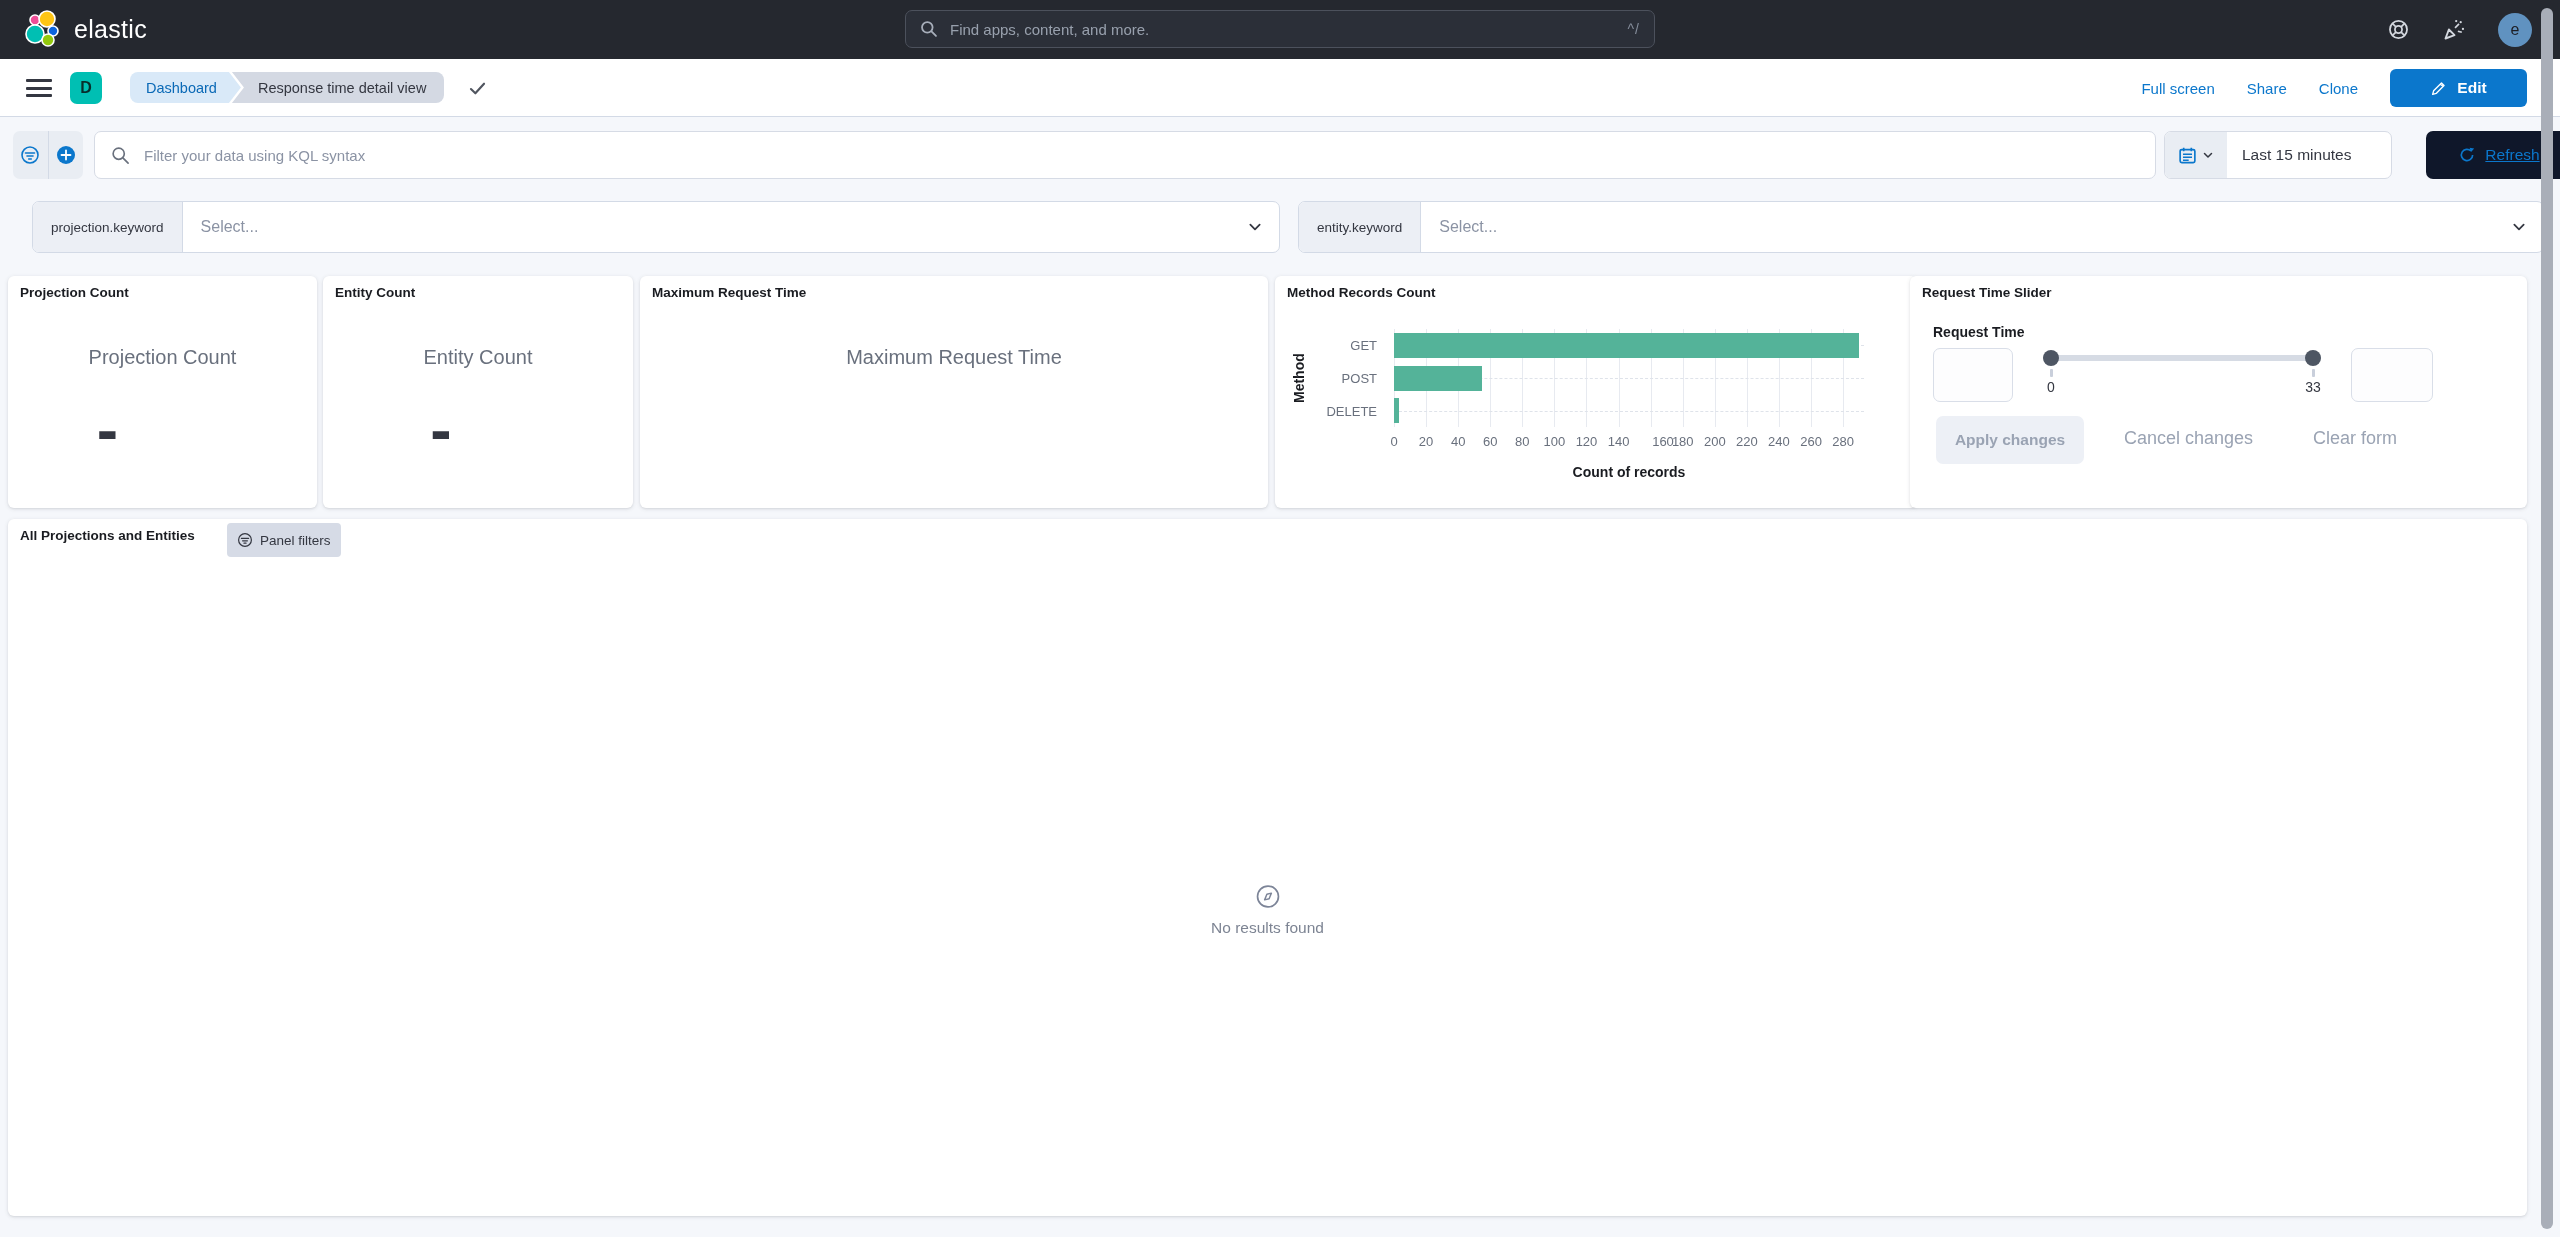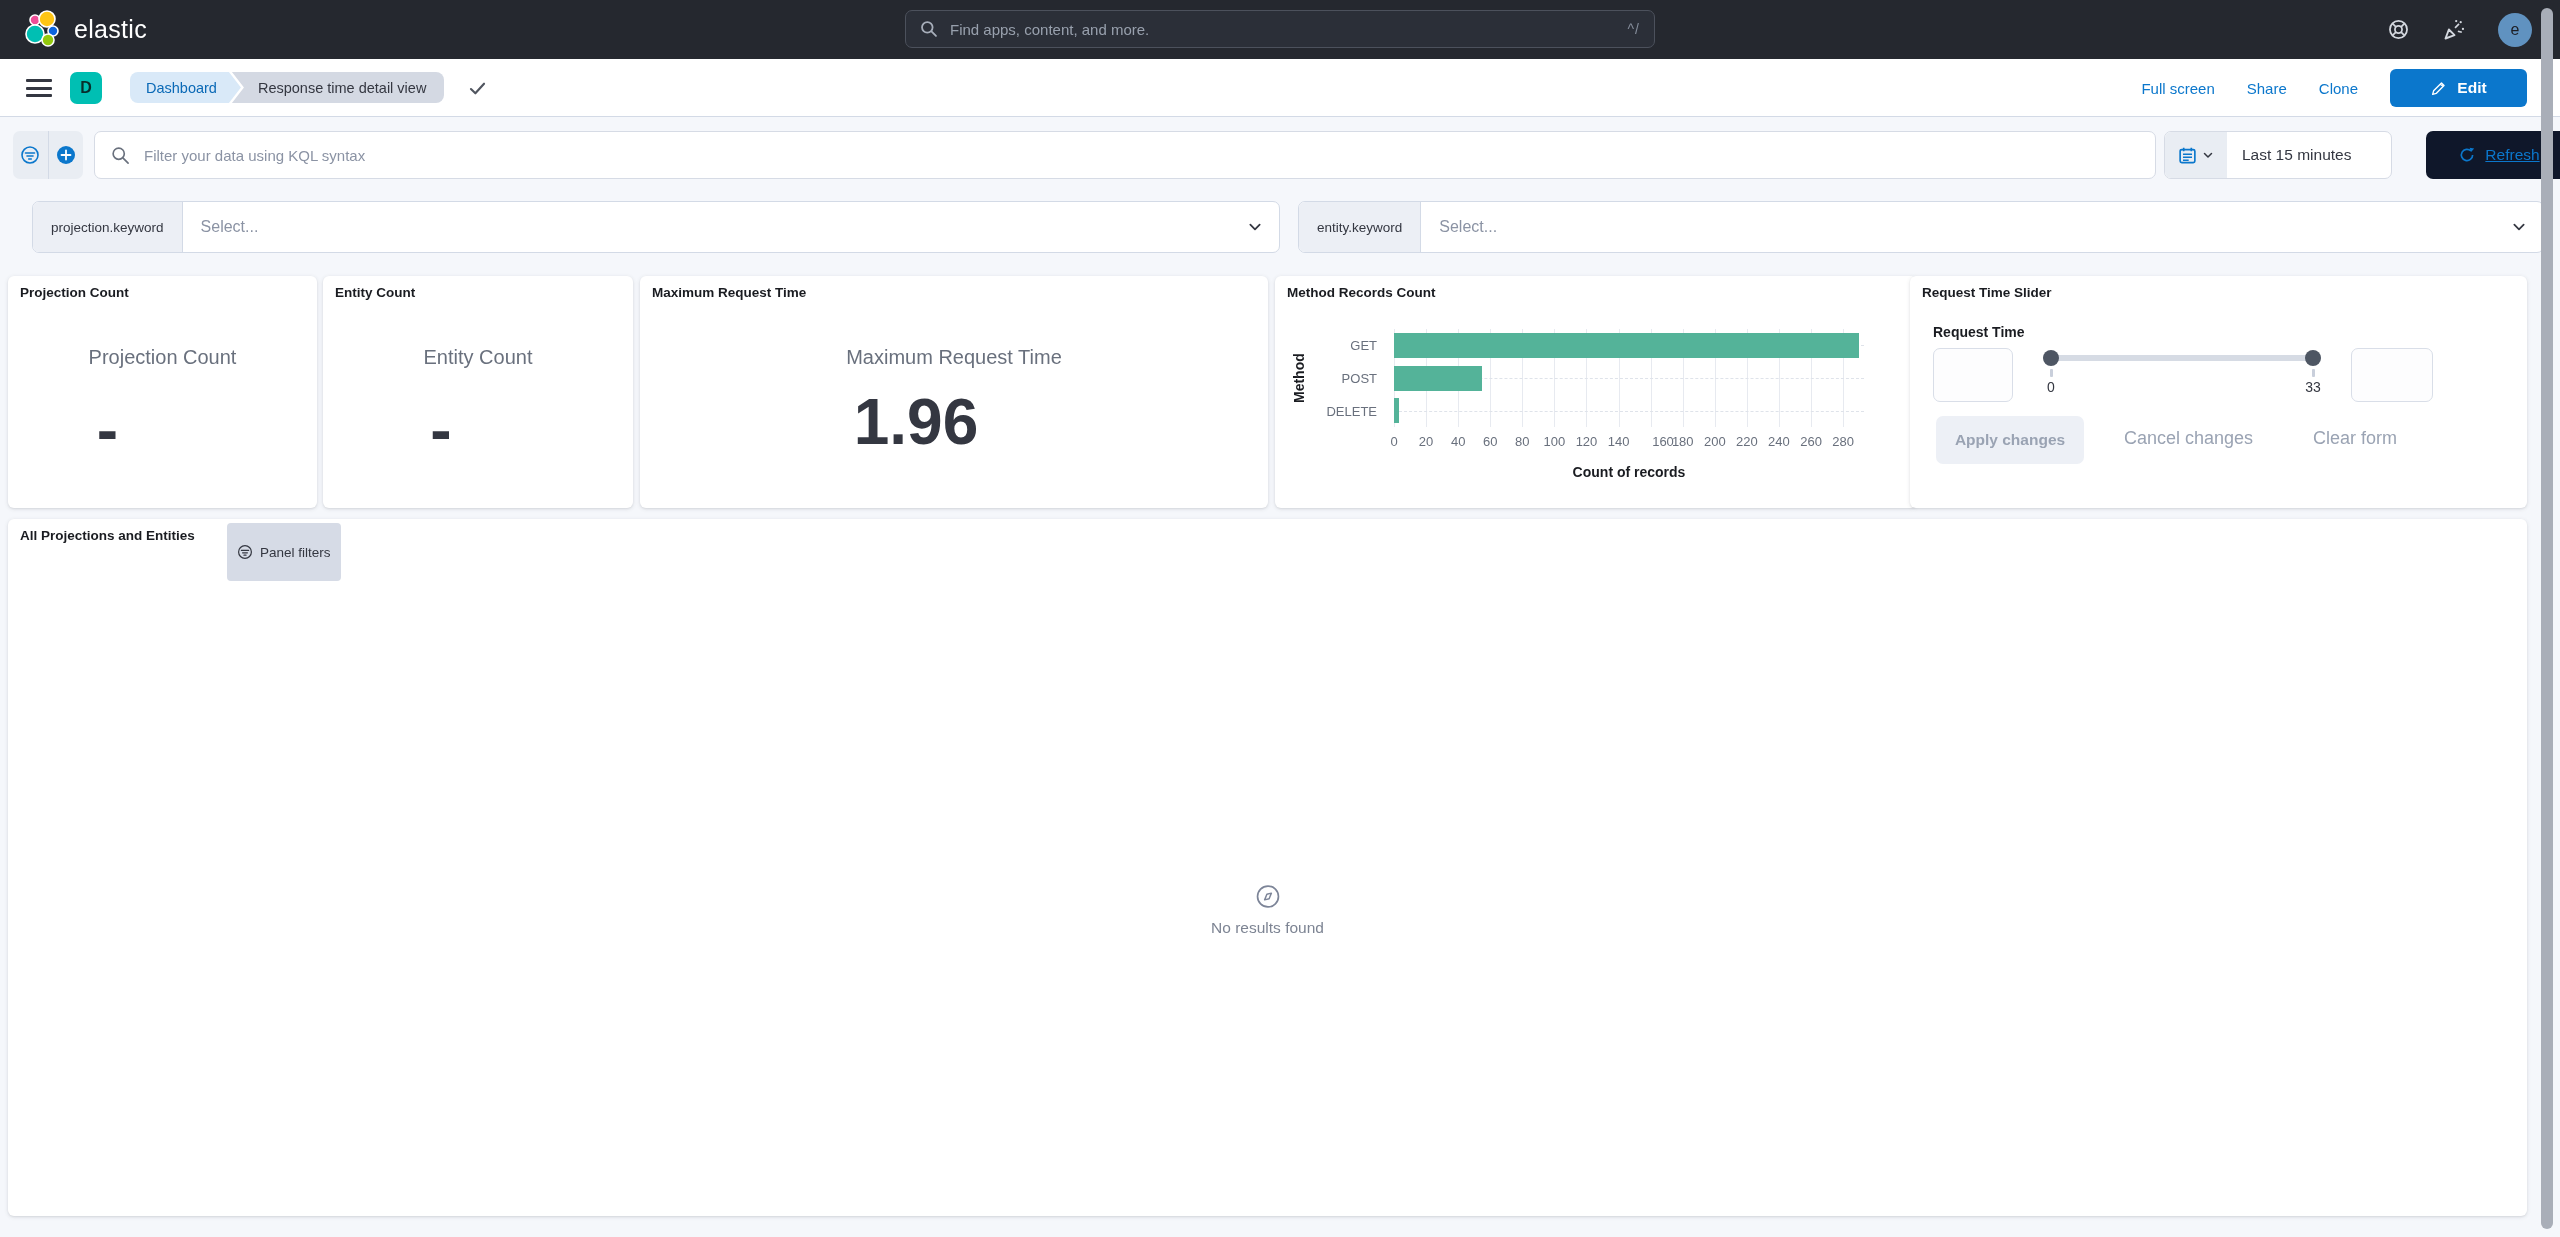--- a/index.html
+++ b/index.html
@@ -107,21 +107,21 @@
   .field-label{position:absolute;left:23px;top:48px;font-size:14px;font-weight:600;color:#1a1c21;}
   .range-input{position:absolute;top:72px;width:80px;height:54px;border:1px solid #d9dee8;border-radius:7px;background:#fdfdfe;box-sizing:border-box;outline:none;font-size:15px;padding:0 10px;font-family:"Liberation Sans",sans-serif;color:#343741;}
   .slider-track{position:absolute;left:133px;top:79px;width:278px;height:6px;background:#d6dbe4;border-radius:3px;cursor:pointer;}
   .slider-handle{position:absolute;top:74px;width:16px;height:16px;border-radius:50%;background:#4e5663;cursor:grab;}
   .slider-tickmark{position:absolute;top:93px;width:3px;height:8px;background:#c9cfdb;border-radius:1px;}
   .slider-num{position:absolute;top:103px;transform:translateX(-50%);font-size:14px;color:#343741;}
   .apply-btn{position:absolute;left:26px;top:140px;width:148px;height:48px;background:#edf0f6;border:none;border-radius:7px;color:#9aa3b3;font-size:15.5px;font-weight:600;cursor:not-allowed;font-family:"Liberation Sans",sans-serif;}
   .ghost-btn{position:absolute;top:152px;font-size:18px;color:#9aa3b3;cursor:not-allowed;}
 
   
-  .filters-badge{position:absolute;left:219px;top:4px;height:26px;background:#d6dbe6;border-radius:4px;display:flex;align-items:center;gap:7px;padding:16px 10px;font-size:13.5px;color:#343741;cursor:pointer;}
+  .filters-badge{position:absolute;left:219px;top:4px;height:26px;background:#d6dbe6;border-radius:4px;display:flex;align-items:center;gap:7px;padding:4px 10px;font-size:13.5px;color:#343741;cursor:pointer;}
   .empty-state-icon{position:absolute;left:50%;top:364px;transform:translateX(-50%);}
   .empty-state-text{position:absolute;left:0;width:100%;top:400px;text-align:center;font-size:15.5px;color:#7d8493;}
 
   
   .scroll-thumb{position:absolute;left:2541px;top:8px;width:12px;height:1221px;border-radius:6px;background:#a9aeb8;}
 </style>
 </head>
 <body>
 
 <div class="app-header">
@@ -276,21 +276,20 @@
 
 <div class="panel" style="left:323px;top:276px;width:310px;height:232px;">
   <div class="panel-title">Entity Count</div>
   <div class="metric-label">Entity Count</div>
   <div class="metric-value metric-dash" style="left:-37px;">-</div>
 </div>
 
 <div class="panel" style="left:640px;top:276px;width:628px;height:232px;">
   <div class="panel-title">Maximum Request Time</div>
   <div class="metric-label">Maximum Request Time</div>
-  <div class="metric-value metric-num" style="left:-38px;">1.96</div>
 </div>
 
 <div class="panel" style="left:1275px;top:276px;width:642px;height:232px;">
   <div class="panel-title">Method Records Count</div>
   <div class="y-axis-title">Method</div>
   <div id="chart-cats">
       <div class="cat-label" style="top: 16.3333px;">GET</div>
       <div class="cat-label" style="top: 49px;">POST</div>
       <div class="cat-label" style="top: 81.6667px;">DELETE</div>
     </div>

